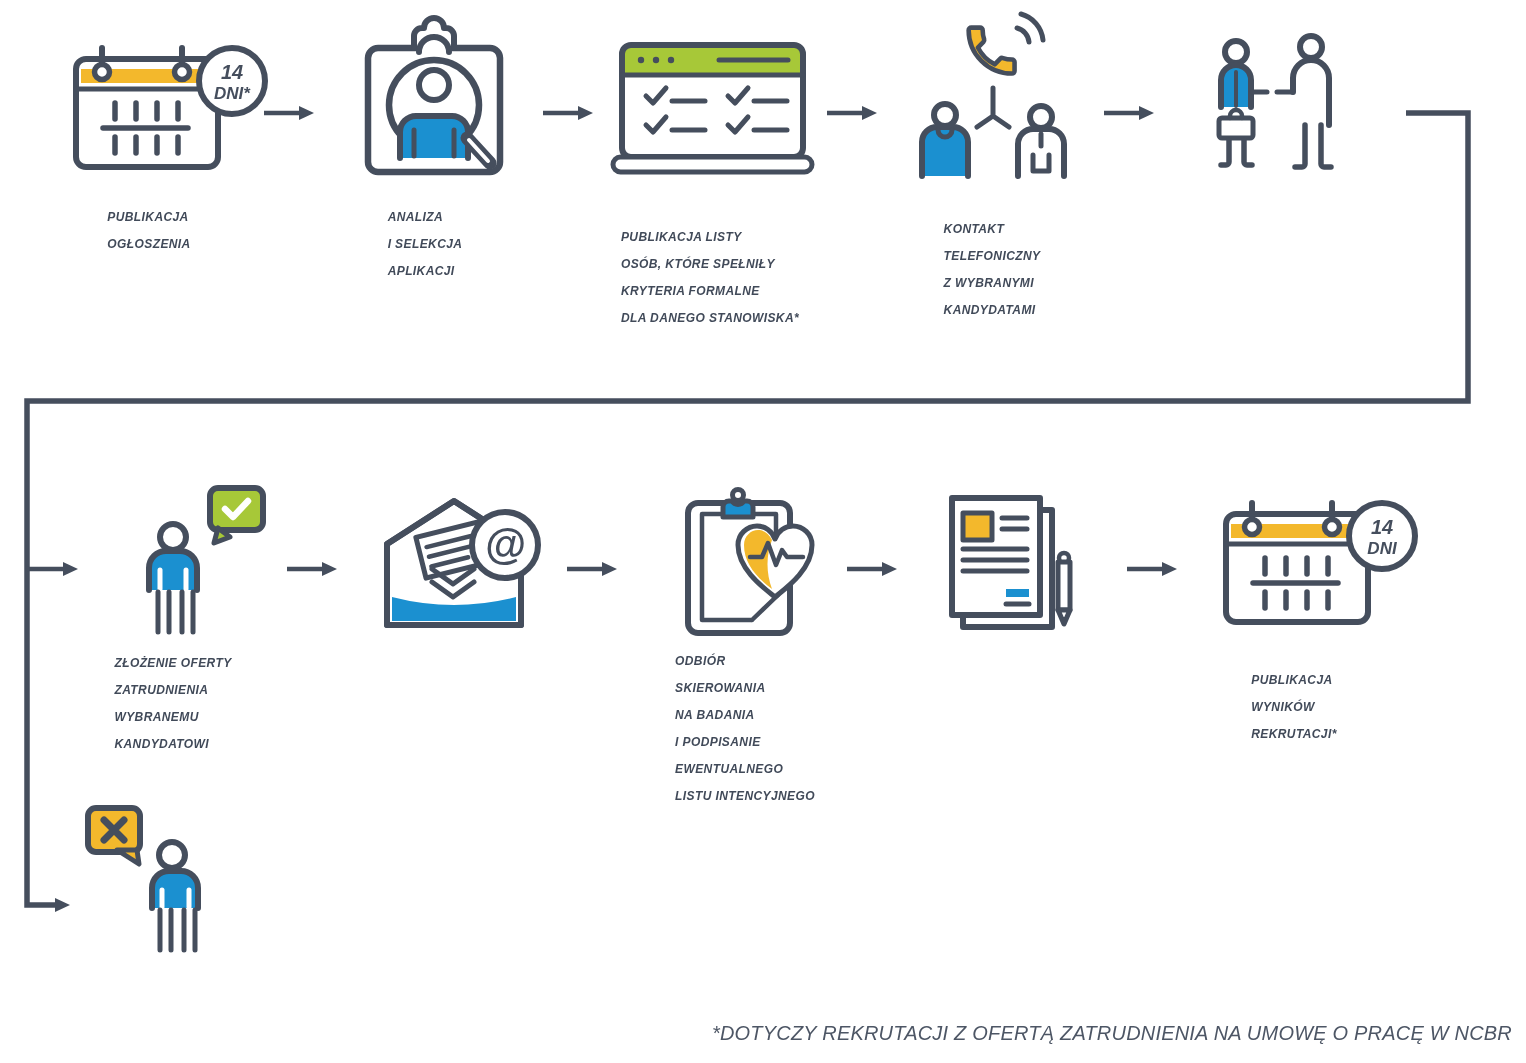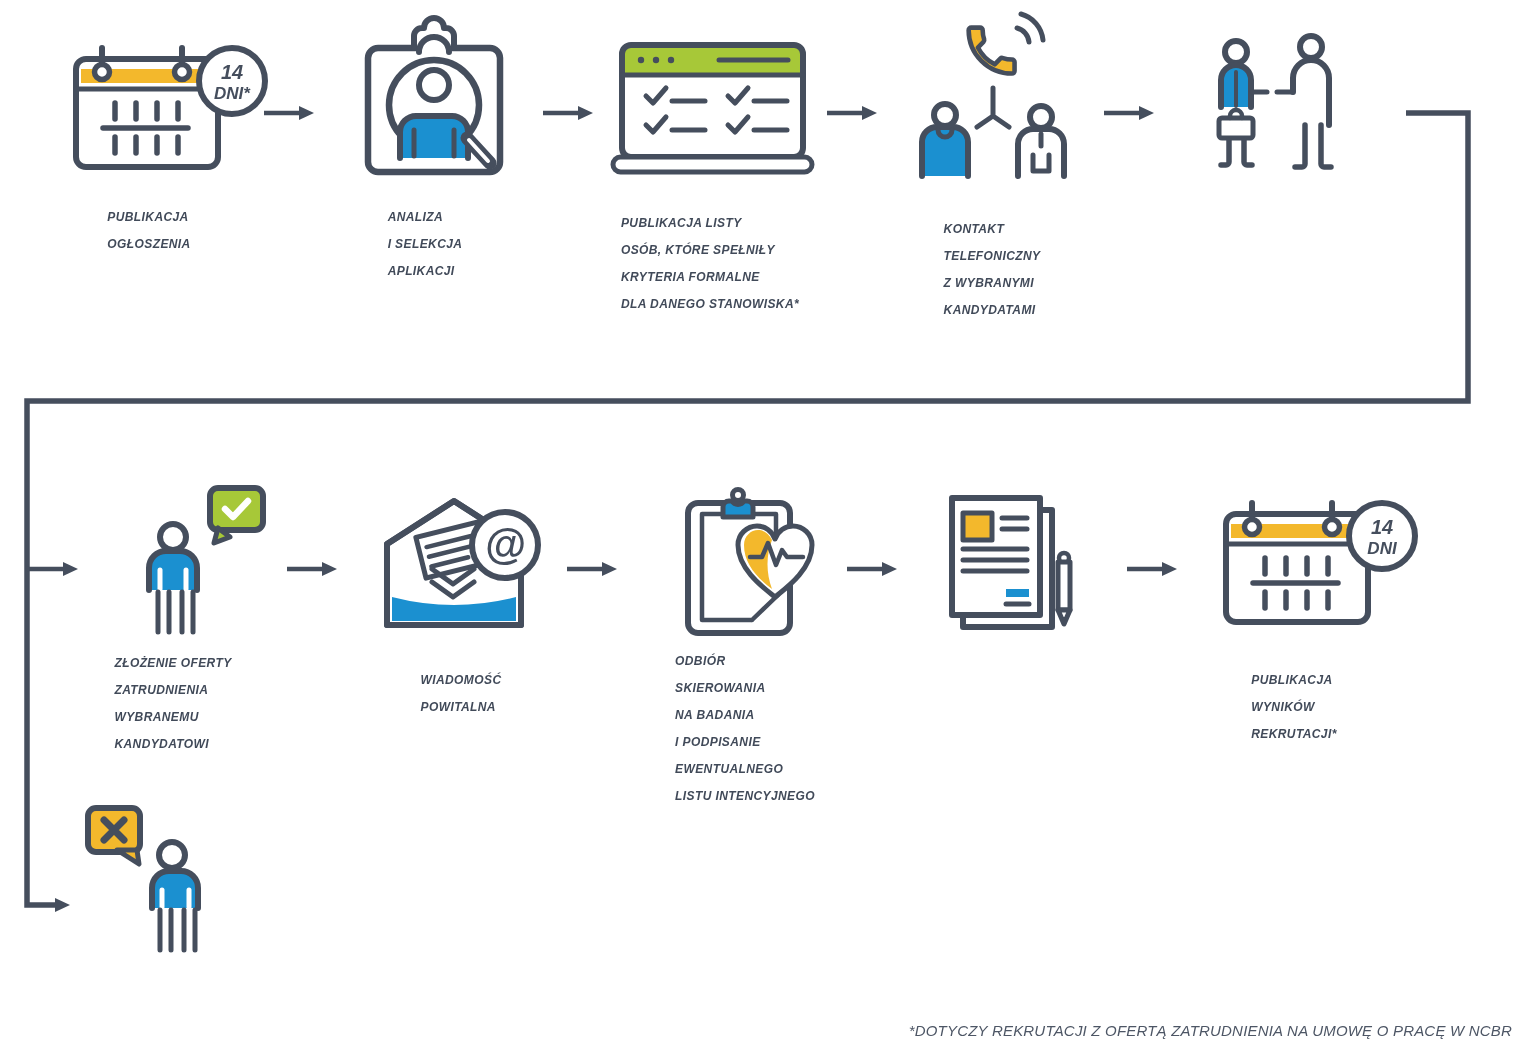--- a/index.html
+++ b/index.html
@@ -20,21 +20,21 @@
   .stg{stroke:var(--dark);fill:var(--green);stroke-linecap:round;stroke-linejoin:round;}
   .fw {fill:#fff}.fy{fill:var(--yellow)}.fb{fill:var(--blue)}.fg{fill:var(--green)}.fd{fill:var(--dark)}
   .swh{stroke:#fff;fill:none;stroke-linecap:round;stroke-linejoin:round;}
   .btx{fill:var(--dark);font-weight:700;text-anchor:middle;font-family:"Liberation Sans","DejaVu Sans",sans-serif;}
   .lbl{
     position:absolute;transform:translateX(-50%);text-align:left;
     white-space:pre-line;width:max-content;font-weight:700;font-size:12px;
     line-height:27px;letter-spacing:.4px;color:var(--text);
   }
   .footnote{
-    position:absolute;right:14px;top:1022px;font-size:15px;font-weight:400;
+    position:absolute;right:14px;top:1022px;font-size:20px;font-weight:400;
     letter-spacing:.2px;color:var(--muted);
   }
 </style>
 </head>
 <body>
 
 <div class="canvas">
 
   <svg style="left:0;top:0" width="1526" height="1063" viewBox="0 0 1526 1063">
     <defs>
@@ -115,21 +115,21 @@
         <line x1="60" y1="61" x2="93" y2="61"></line>
       <path d="M116,56 l7,7 l13,-15"></path>
         <line x1="142" y1="61" x2="175" y2="61"></line>
       <path d="M34,85 l7,7 l13,-15"></path>
         <line x1="60" y1="90" x2="93" y2="90"></line>
       <path d="M116,85 l7,7 l13,-15"></path>
         <line x1="142" y1="90" x2="175" y2="90"></line>
     </g>
     <rect x="1" y="117" width="199" height="15" rx="7.5" class="stw" stroke-width="5"></rect>
   </svg>
-  <div class="lbl" style="left:710px;top:210px">PUBLIKACJA LISTY
+  <div class="lbl" style="left:710px;top:224px">PUBLIKACJA LISTY
 OSÓB, KTÓRE SPEŁNIŁY
 KRYTERIA FORMALNE
 DLA DANEGO STANOWISKA*</div>
 
   <svg style="left:905px;top:8px" width="180" height="172" viewBox="0 0 180 172">
     <g transform="translate(56,12) scale(2.55)">
       <path d="M6.62,10.79c1.44,2.83 3.76,5.14 6.59,6.59l2.2,-2.2c0.27,-0.27 0.67,-0.36 1.02,-0.24 1.12,0.37 2.33,0.57 3.57,0.57 0.55,0 1,0.45 1,1V20c0,0.55 -0.45,1 -1,1 -9.39,0 -17,-7.61 -17,-17 0,-0.55 0.45,-1 1,-1h3.5c0.55,0 1,0.45 1,1 0,1.25 0.2,2.45 0.57,3.57 0.11,0.35 0.03,0.74 -0.25,1.02l-2.2,2.2z" class="sty" stroke-width="1.8"></path>
     </g>
     <path d="M116,6 a30,30 0 0 1 22,26" class="st" stroke-width="5"></path>
     <path d="M112,20 a16,16 0 0 1 12,14" class="st" stroke-width="5"></path>
@@ -191,22 +191,20 @@
       <line x1="48" y1="56" x2="96" y2="56" class="st" stroke-width="4.5"></line>
       <line x1="48" y1="66" x2="86" y2="66" class="st" stroke-width="4.5"></line>
     </g>
     <path d="M52,74 l21,15 l21,-15" class="st" stroke-width="5"></path>
     <path d="M52,87 l21,15 l21,-15" class="st" stroke-width="5"></path>
     <path d="M12,102 Q74,118 136,102 L136,126 H12 z" class="fb"></path>
     <path d="M7,130 V49 L74,6 L141,49 V130 z" class="st" stroke-width="6"></path>
     <circle cx="125" cy="50" r="33" class="stw" stroke-width="6"></circle>
     <text x="125" y="64" class="btx" font-size="42">@</text>
   </svg>
-  <div class="lbl" style="left:461px;top:667px">WIADOMOŚĆ
-POWITALNA</div>
 
   <svg style="left:682px;top:485px" width="140" height="155" viewBox="0 0 140 155">
     <rect x="6" y="18" width="102" height="130" rx="10" class="stw" stroke-width="6"></rect>
     <path d="M94,63 V29 H20 V135 h50 M70,135 l26,-25" class="st" stroke-width="4.5"></path>
     <circle cx="56" cy="10" r="5.5" class="stw" stroke-width="5"></circle>
     <path d="M41,32 v-10 a6,6 0 0 1 6,-6 h3 a7,7 0 0 0 12,0 h3 a6,6 0 0 1 6,6 v10 z" class="stb" stroke-width="5"></path>
     <path d="M93,112 C86,106 56,86 56,60 C56,49 65,41 75,41 C83,41 90,46 93,54 C96,46 103,41 111,41 C121,41 130,49 130,60 C130,86 100,106 93,112 z" class="stw" stroke-width="5"></path>
     <path d="M90,104 C74,92 62,78 62,60 C62,51 69,45 76,45 C82,45 87,49 90,55 C84,70 84,88 90,104 z" class="fy"></path>
     <path d="M68,72 h12 l6,-14 l8,22 l6,-15 l5,7 h16" class="st" stroke-width="4.5"></path>
   </svg>

